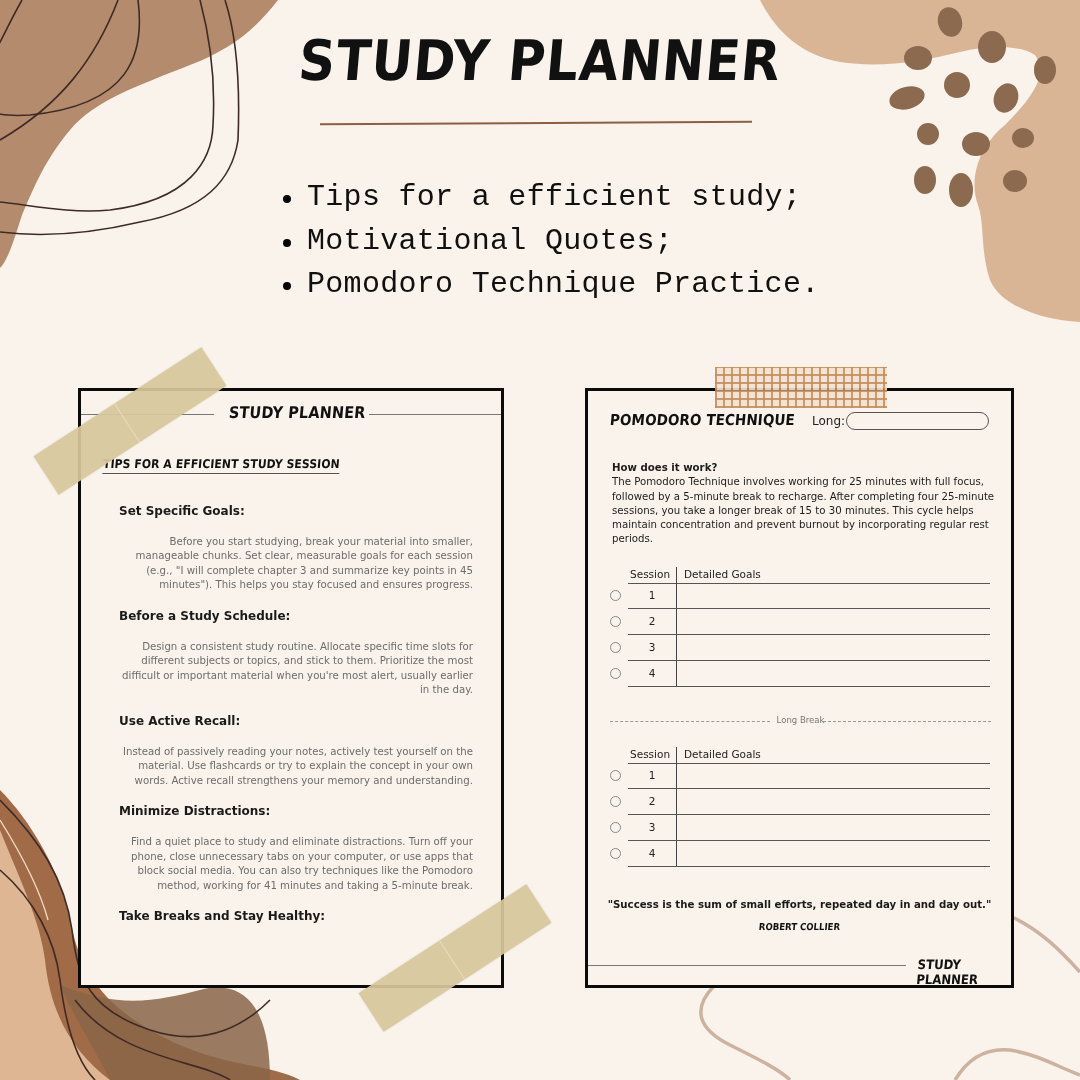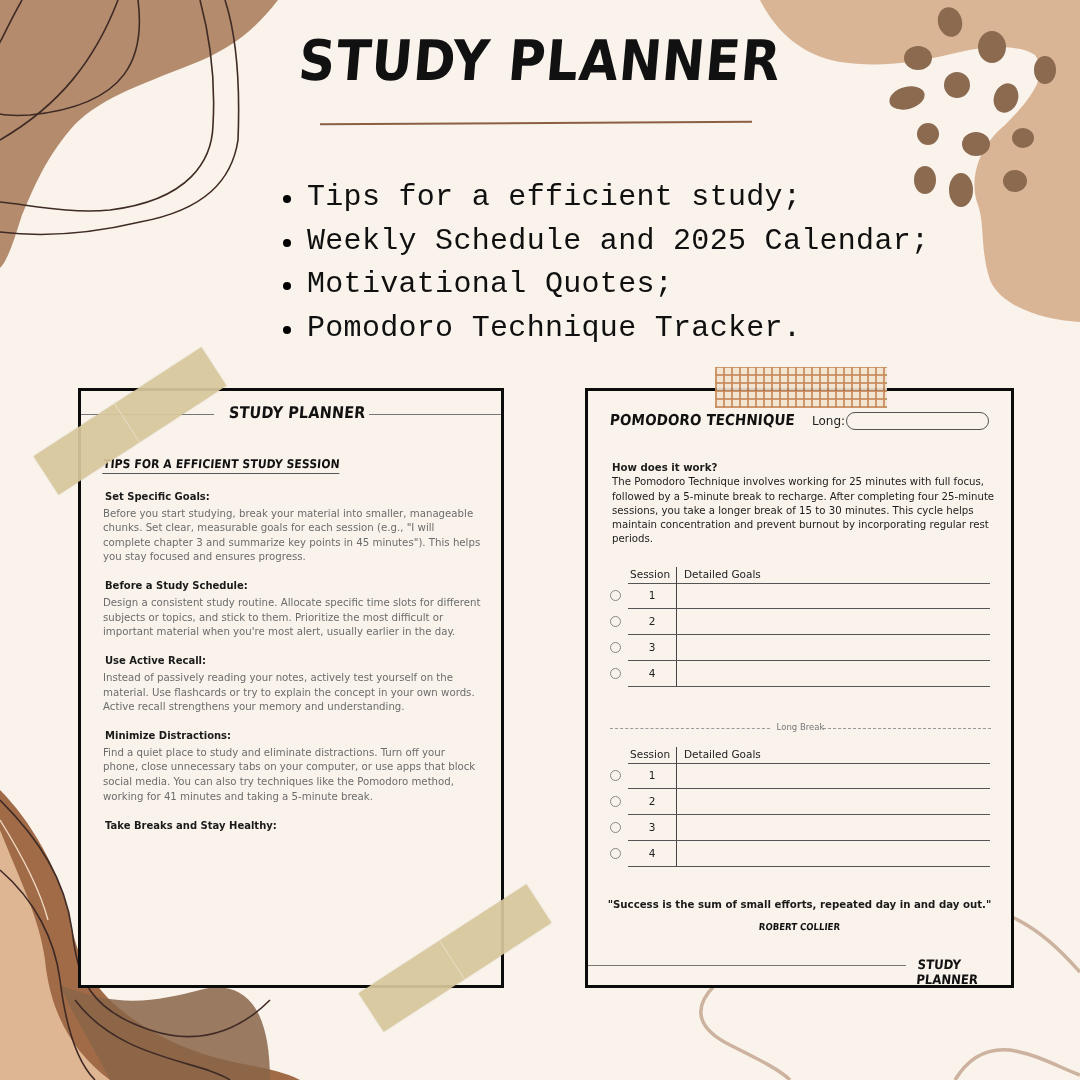--- a/index.html
+++ b/index.html
@@ -16,22 +16,22 @@
     .page-right { left:585px; top:388px; width:429px; height:600px; }
 
     .hand { font-family:"DejaVu Sans Condensed","DejaVu Sans", sans-serif; font-weight:bold; color:#111; transform:skewX(-5deg); }
     .lp-head { position:absolute; left:0; right:0; top:12px; height:22px; }
     .lp-head .line-l { position:absolute; left:0; top:11px; width:133px; height:1px; background:#777; }
     .lp-head .line-r { position:absolute; left:288px; right:0; top:11px; height:1px; background:#777; }
     .lp-head .txt { position:absolute; left:148px; top:0; font-size:16px; letter-spacing:0.2px; }
     .lp-sub { position:absolute; left:22px; top:66px; font-size:12px; border-bottom:1.5px solid #555; padding-bottom:2px; letter-spacing:0.1px; }
     .lp-body { position:absolute; left:22px; top:97px; width:380px; font-size:10.2px; line-height:14.6px; }
     .tip { margin-bottom:14.5px; }
-    .tip h4 { margin:2px; font-size:10px; font-weight:bold; color:#1a1a1a; }
-    .tip p { margin:0; color:#6c6c6c; }
+    .tip h4 { margin:16px; font-size:12px; font-weight:bold; color:#1a1a1a; }
+    .tip p { margin:10px; color:#6c6c6c;text-align:right; }
 
     .rp-title { position:absolute; left:22px; top:20px; font-size:15px; letter-spacing:0.1px; }
     .rp-date-label { position:absolute; left:224px; top:23px; font-size:12px; color:#222; }
     .rp-date-input { position:absolute; left:258px; top:21px; width:143px; height:18px; border:1px solid #555; border-radius:10px; background:transparent; box-sizing:border-box; }
     .rp-how { position:absolute; left:24px; top:70px; width:385px; font-size:10.2px; line-height:14.3px; color:#1c1c1c; }
     .rp-how h4 { margin:0; font-size:10.2px; font-weight:bold; }
     .rp-how p { margin:0; }
 
     .stable { position:absolute; left:20px; width:382px; }
     .stable .hdr { position:relative; height:17px; font-size:10.5px; color:#222;text-align:center; }
@@ -39,21 +39,21 @@
     .stable .hdr .c2 { position:absolute; left:76px; top:2px; }
     .stable .hdr .vsep { position:absolute; left:68px; top:1px; width:1px; height:17px; background:#444; }
     .stable .hdr .hline { position:absolute; left:20px; right:0; bottom:-1px; height:1px; background:#555; }
     .srow { position:relative; height:26px; }
     .srow .radio { position:absolute; left:2px; top:7px; width:11px; height:11px; border:1px solid #888; border-radius:50%; box-sizing:border-box; background:transparent; }
     .srow .num { position:absolute; left:20px; width:48px; top:6px; text-align:center; font-size:10.5px; color:#222; }
     .srow .vsep { position:absolute; left:68px; top:0; width:1px; height:26px; background:#444; }
     .srow .goal { position:absolute; left:70px; right:0; top:0; height:25px; border:none; background:transparent; }
     .srow .hline { position:absolute; left:20px; right:0; bottom:0; height:1px; background:#555; }
 
-    .long-break { position:absolute; left:22px; top:324px; width:381px; height:12px; font-size:8.5px; color:#777; text-align:center;margin-top:7px; }
+    .long-break { position:absolute; left:22px; top:324px; width:381px; height:12px; font-size:8.5px; color:#777; text-align:center; }
     .long-break .dash { position:absolute; top:6px; height:0; border-top:1px dashed #999; }
     .long-break .lbl { position:relative; background:#f9f3eb; padding:0 1px; }
 
     .quote { position:absolute; left:0; right:0; top:508px; text-align:center; font-size:10.2px; font-weight:bold; color:#1a1a1a; }
     .quote-author { position:absolute; left:0; right:0; top:530px; text-align:center; font-size:9.5px; }
     .rp-foot-line { position:absolute; left:0; top:574px; width:318px; height:1px; background:#777; }
     .rp-foot { position:absolute; left:329px; top:566px; font-size:13px; }
 
     .tape { position:absolute; background:#d8c79c; opacity:0.93; box-shadow:0 0 2px rgba(120,100,60,0.25); }
     .tape::after { content:""; position:absolute; left:48%; top:0; width:1px; height:100%; background:rgba(255,255,255,0.35); }
@@ -112,23 +112,22 @@
     <path d="M1012,917 C1040,930 1060,950 1080,972"></path>
     <path d="M955,1080 C970,1055 990,1048 1010,1050 C1040,1055 1060,1068 1080,1075"></path>
   </g>
 </svg>
 
 <div class="title hand">STUDY PLANNER</div>
 <div class="title-rule"></div>
 
 <ul class="bullets">
   <li>Tips for a efficient study;</li>
-  <li>Weekly Schedule and 2025 Calendar;</li>
   <li>Motivational Quotes;</li>
-  <li>Pomodoro Technique Tracker.</li>
+  <li>Pomodoro Technique Practice.</li>
 </ul>
 
 <div class="page page-left">
   <div class="lp-head">
     <div class="line-l"></div>
     <div class="txt hand">STUDY PLANNER</div>
     <div class="line-r"></div>
   </div>
   <div class="lp-sub hand">TIPS FOR A EFFICIENT STUDY SESSION</div>
   <div class="lp-body">

